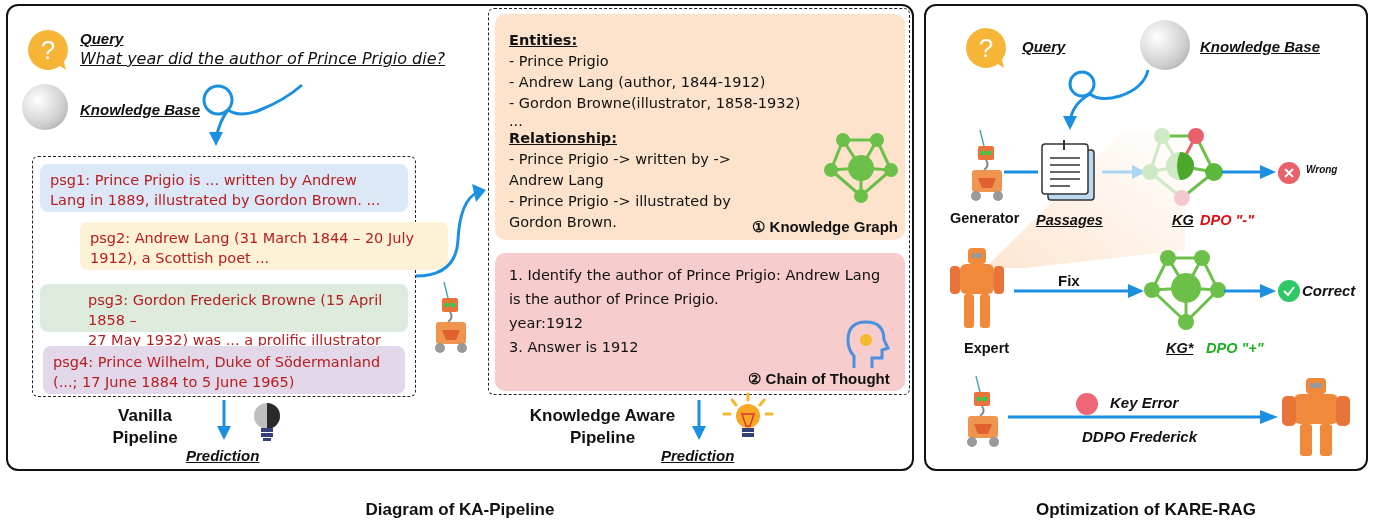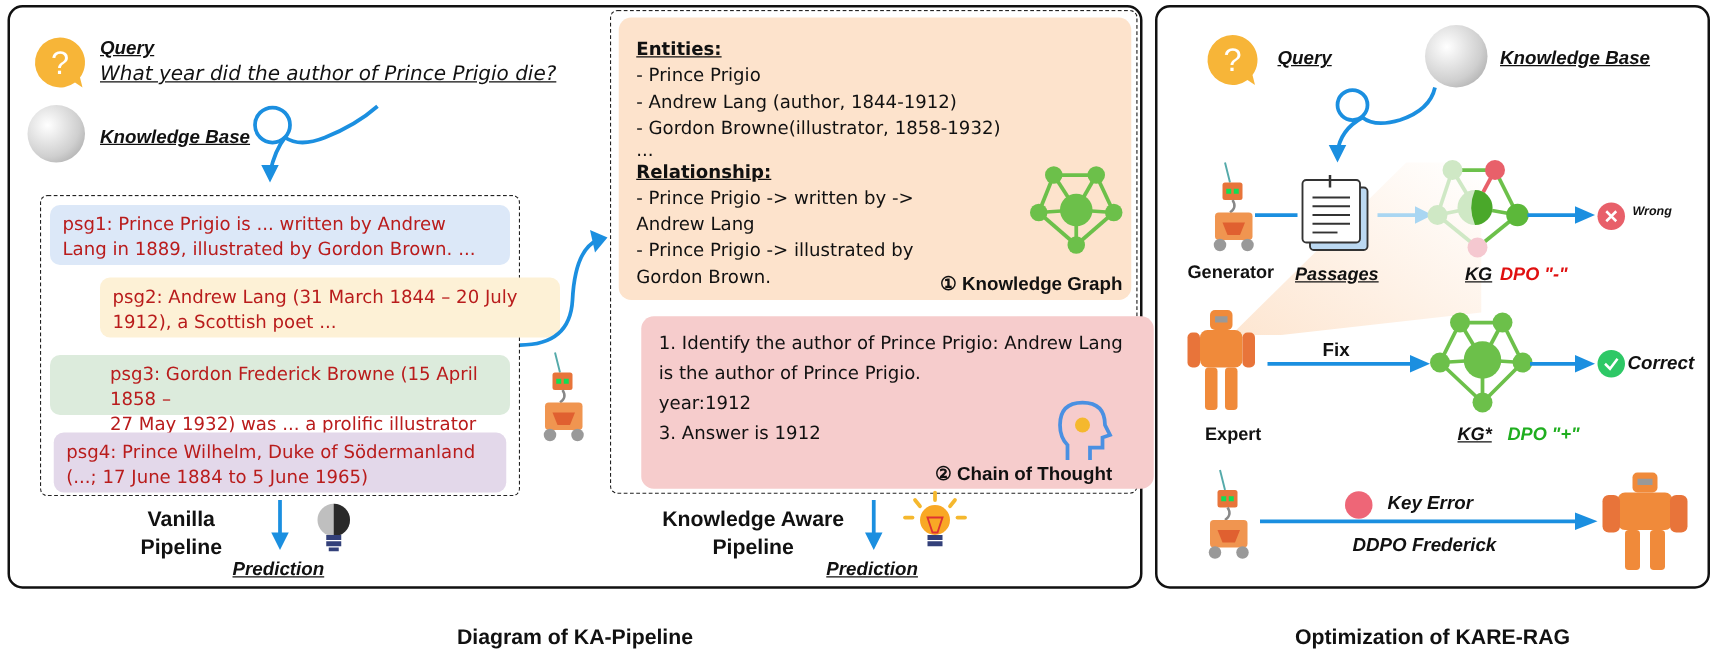--- a/index.html
+++ b/index.html
@@ -132,21 +132,21 @@
     <circle cx="18" cy="6" r="7"></circle>
       <circle cx="52" cy="6" r="7"></circle>
       <circle cx="66" cy="36" r="7"></circle>
     <circle cx="36" cy="62" r="7"></circle>
       <circle cx="6" cy="36" r="7"></circle>
       <circle cx="36" cy="34" r="13"></circle>
   </g>
 </svg>
 <div class="tag" style="left:752px; top:218px;">① Knowledge Graph</div>
 
-<div class="cotbox" style="left:495px; top:253px; width:410px; height:138px;margin-left:18px;">
+<div class="cotbox" style="left:495px; top:253px; width:410px; height:138px;">
   <div>1. Identify the author of Prince Prigio: Andrew Lang</div>
   <div>is the author of Prince Prigio.</div>
   <div>year:1912</div>
   <div>3. Answer is 1912</div>
 </div>
 <svg style="left:846px; top:320px;" width="44" height="50">
   <path d="M8 48 L8 36 Q2 30 2 20 Q2 2 20 2 Q38 2 38 20 L42 28 L36 30 L36 38 L26 38 L26 48" fill="none" stroke="#4a90e2" stroke-width="3"></path>
   <circle cx="20" cy="20" r="6" fill="#f5b82e"></circle>
 </svg>
 <div class="tag" style="left:748px; top:370px;">② Chain of Thought</div>

